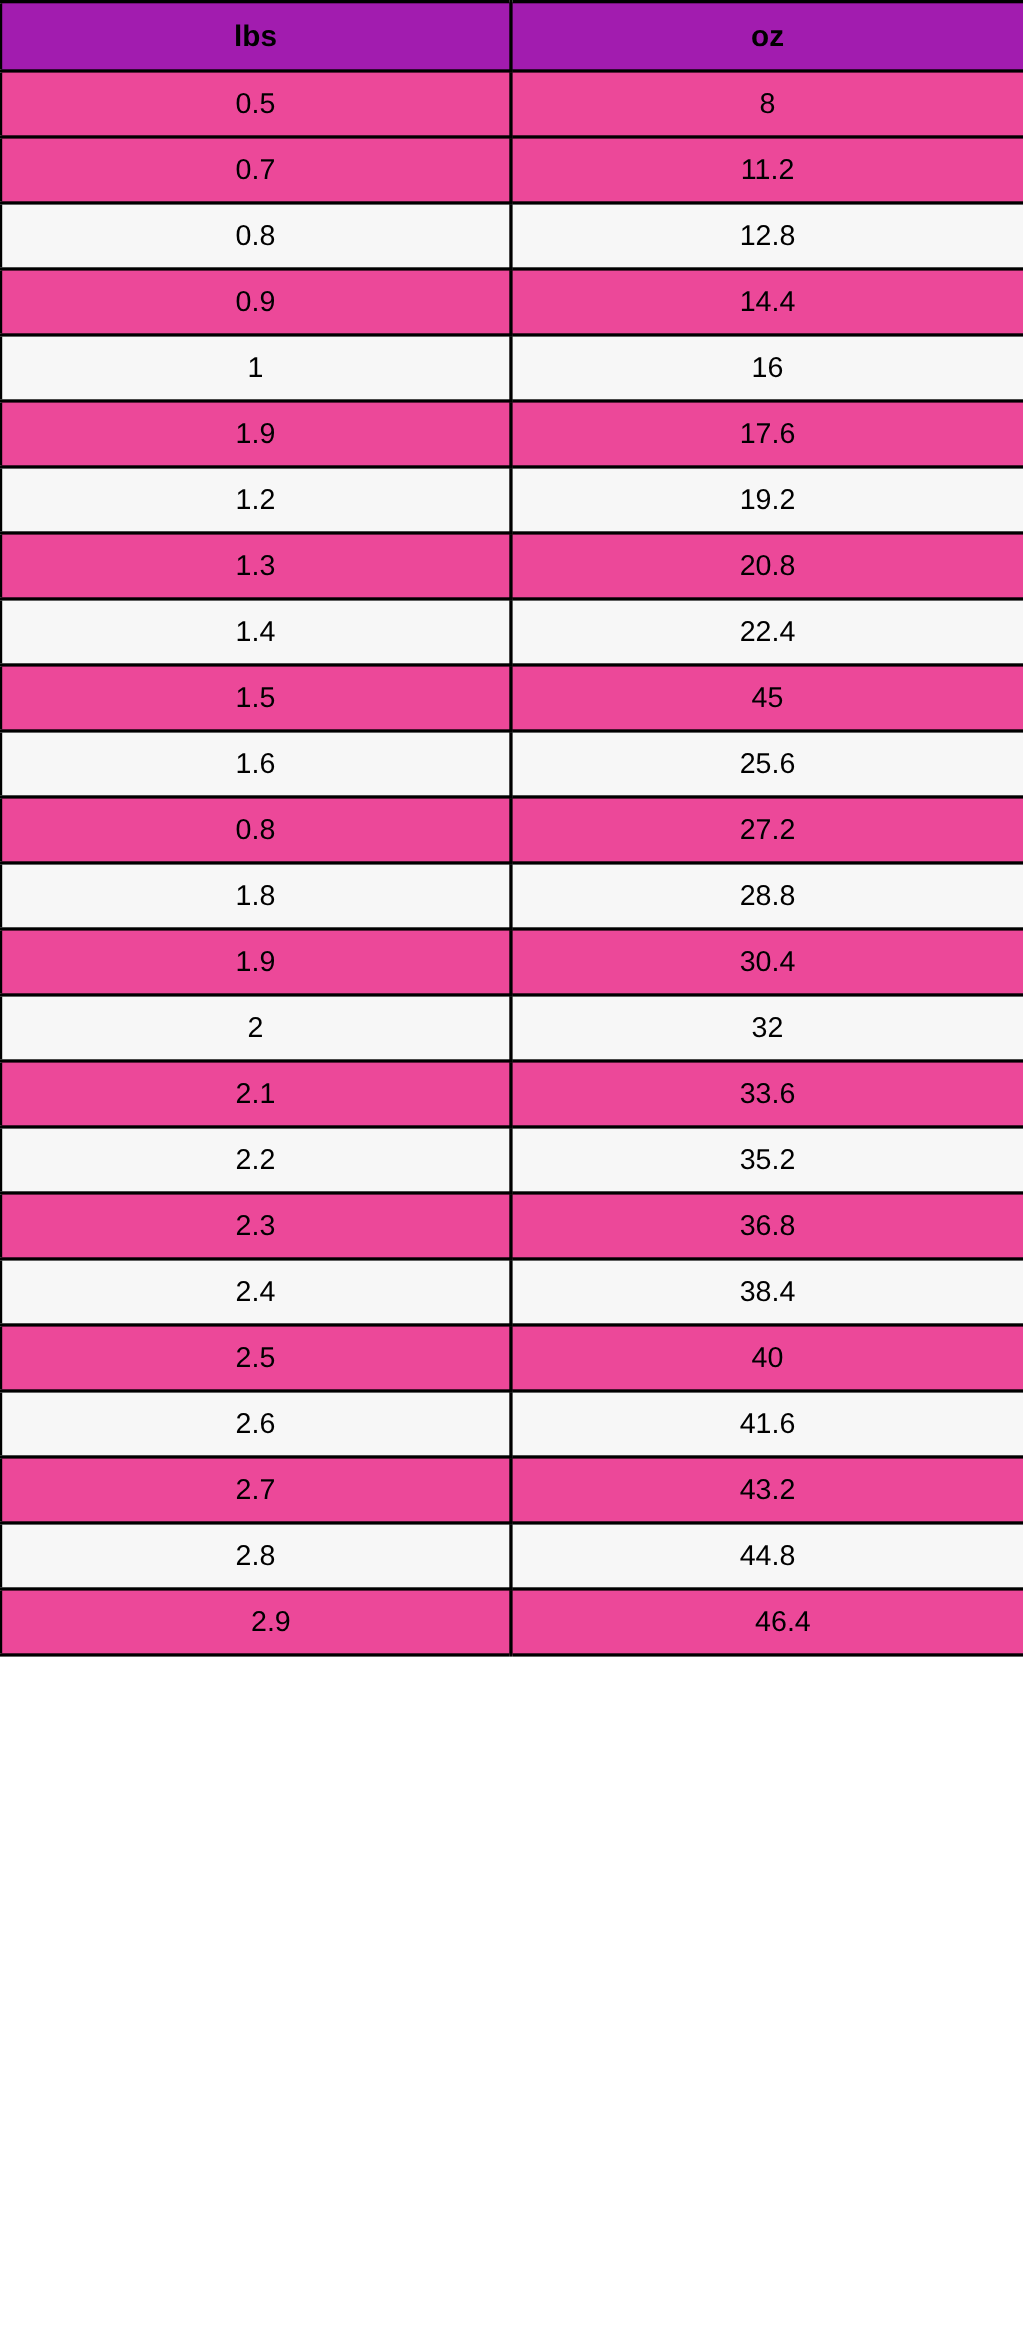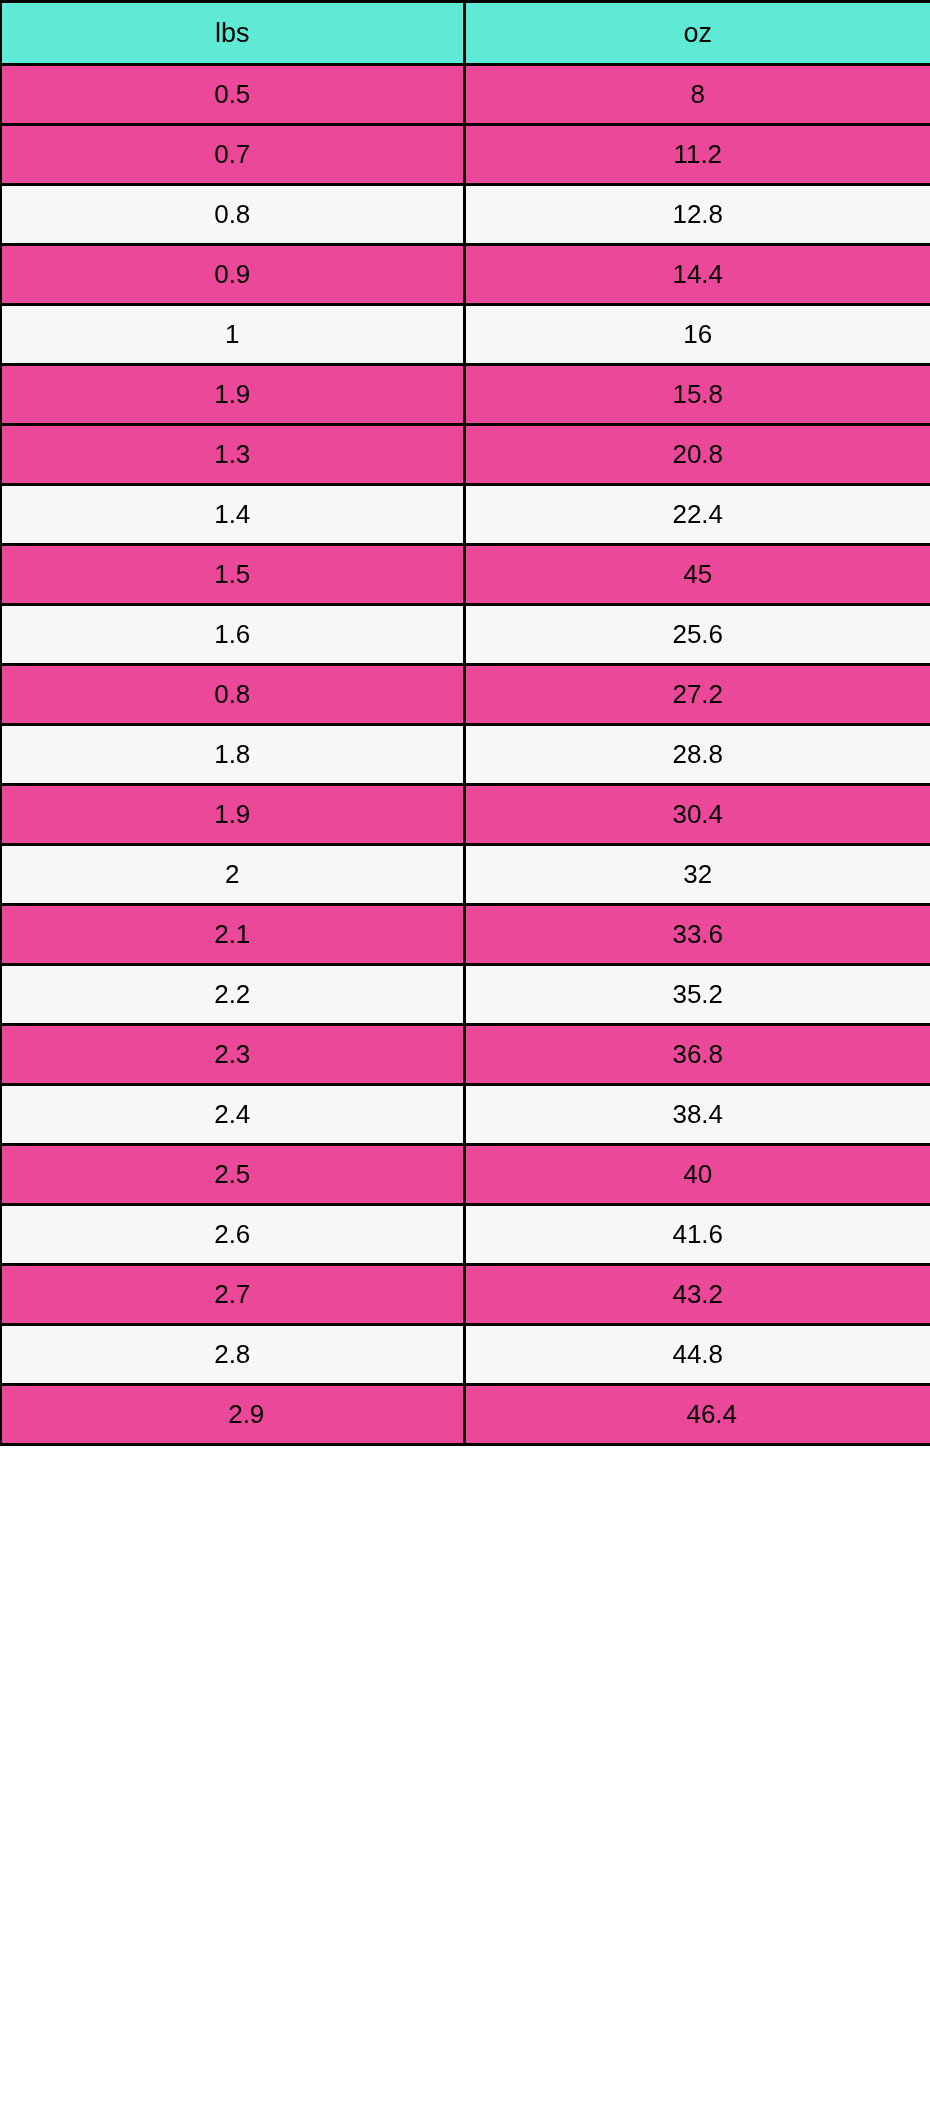--- a/index.html
+++ b/index.html
@@ -41,23 +41,23 @@
     border-right: 3px solid #000000;
     border-left: 2px solid #000000;
   }
   .conv-table th.cell-right,
   .conv-table td.cell-right {
     border-right: 2px solid #000000;
   }
 
   .conv-table thead th {
     height: 60px;
-    background: #5eead4;
+    background: #a21caf;
     font-size: 27px;
-    font-weight: normal;
+    font-weight: bold;
     letter-spacing: 0px;
   }
 
   .conv-table tbody td {
     height: 57px;
     font-size: 26px;
     font-weight: normal;
   }
 
   .conv-table tbody tr.row-odd td  { background: #ec4899; }
@@ -95,21 +95,25 @@
       <tr class="row-odd">
         <td class="cell-left">0.9</td>
         <td class="cell-right">14.4</td>
       </tr>
       <tr class="row-even">
         <td class="cell-left">1</td>
         <td class="cell-right">16</td>
       </tr>
       <tr class="row-odd">
         <td class="cell-left">1.9</td>
-        <td class="cell-right">15.8</td>
+        <td class="cell-right">17.6</td>
+      </tr>
+      <tr class="row-even">
+        <td class="cell-left">1.2</td>
+        <td class="cell-right">19.2</td>
       </tr>
       <tr class="row-odd">
         <td class="cell-left">1.3</td>
         <td class="cell-right">20.8</td>
       </tr>
       <tr class="row-even">
         <td class="cell-left">1.4</td>
         <td class="cell-right">22.4</td>
       </tr>
       <tr class="row-odd">

